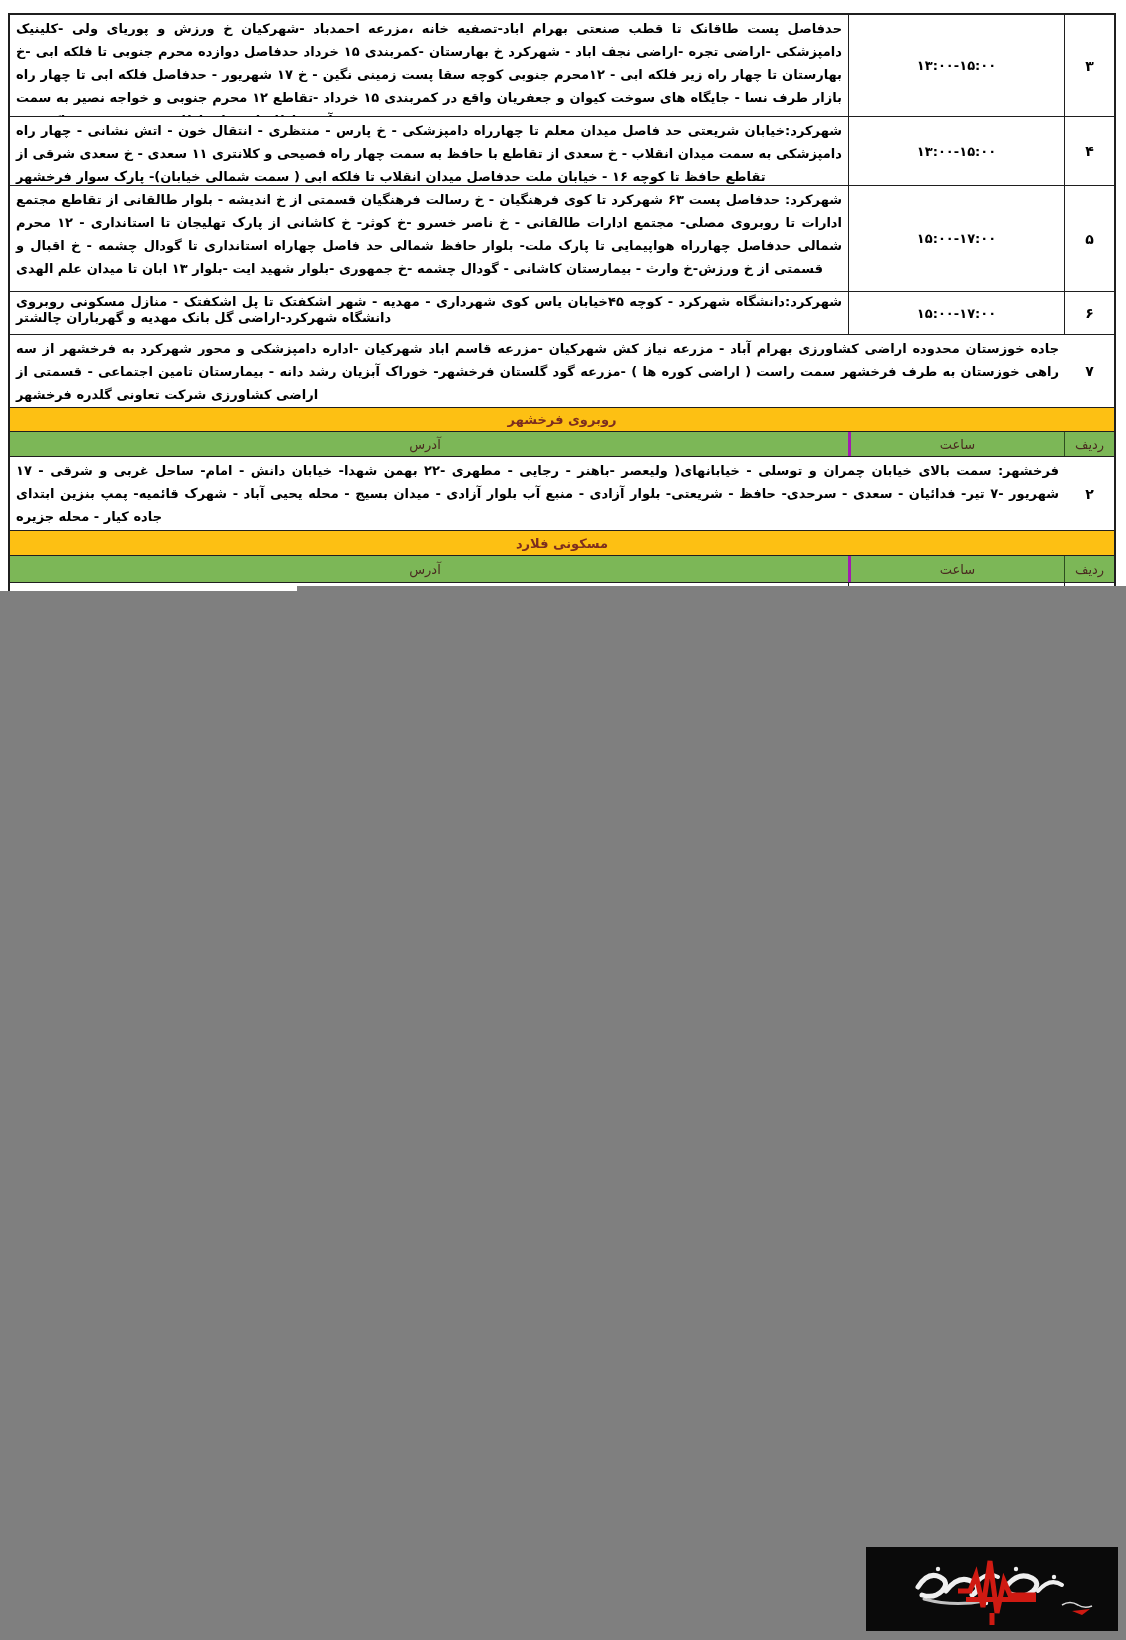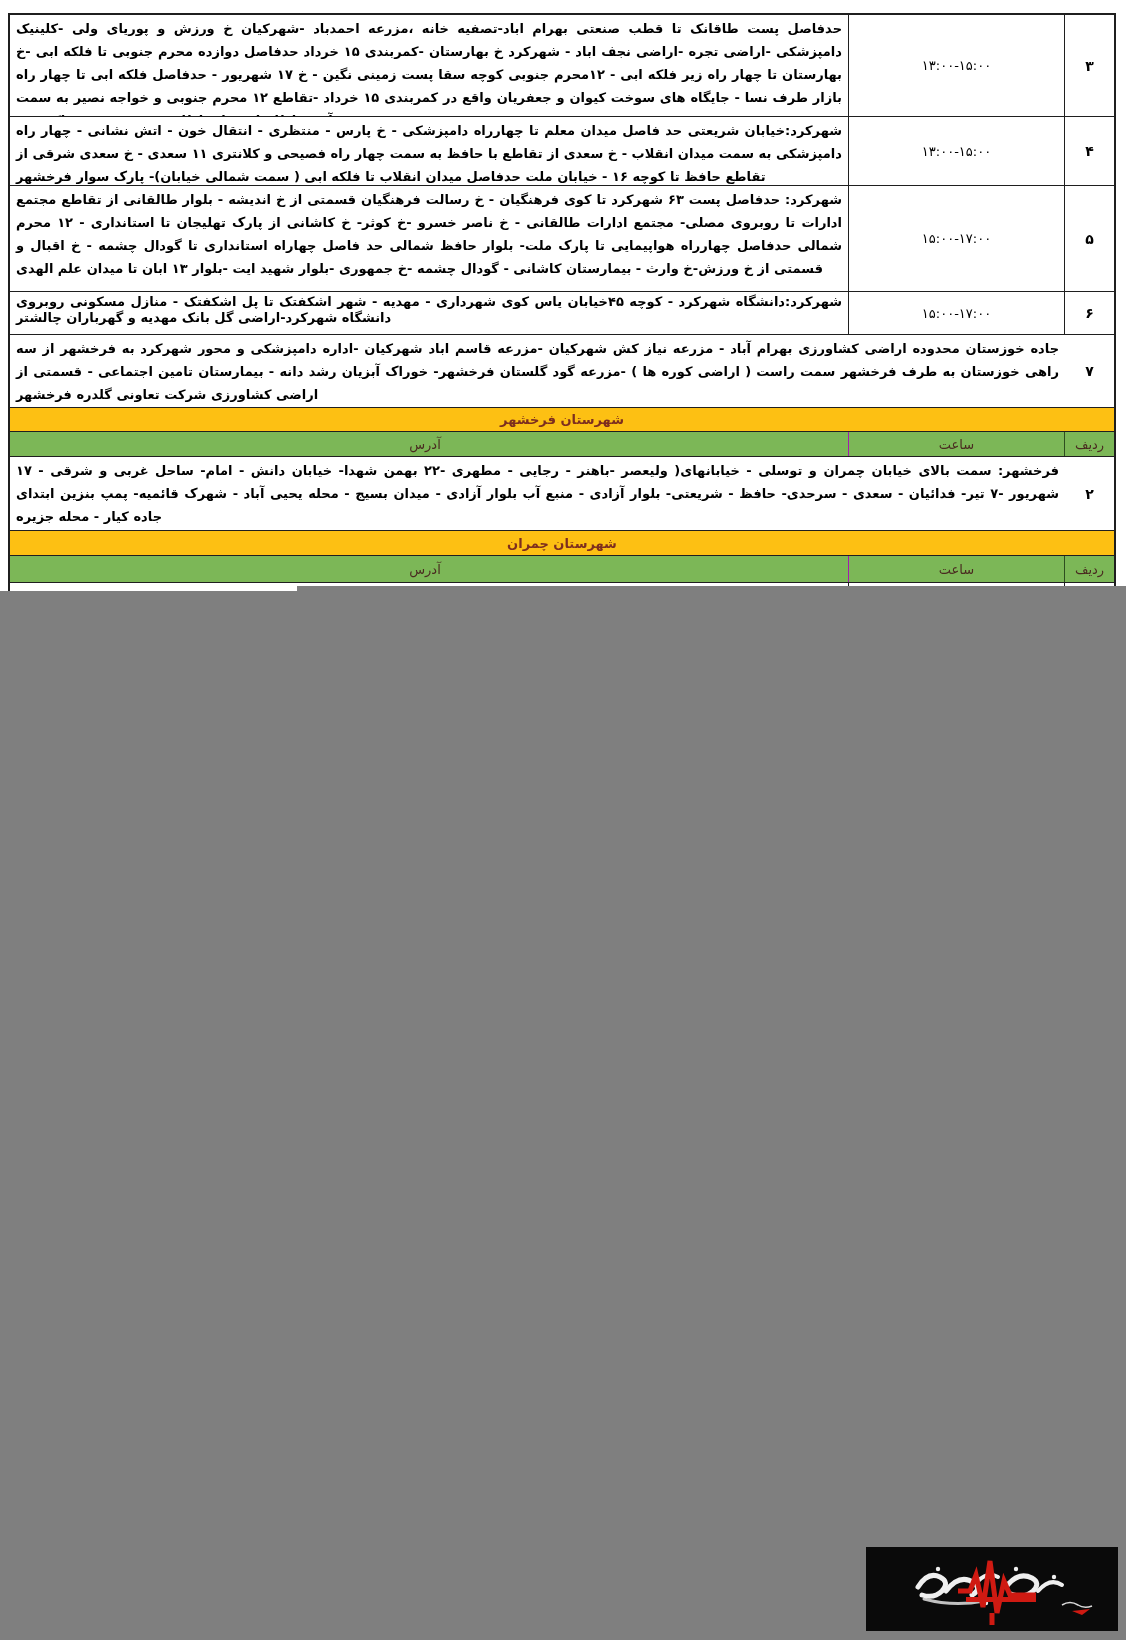--- a/index.html
+++ b/index.html
@@ -19,39 +19,39 @@
   .trow:last-child{border-bottom:none;}
   .cell{box-sizing:border-box;overflow:hidden;}
   .addr{
     flex:1 1 auto;width:838px;padding:2px 6px;
     font-size:13px;font-weight:bold;color:#000;line-height:23px;
     text-align:justify;text-align-last:left;direction:rtl;
   }
   .time{
     width:217px;flex:0 0 217px;border-left:1px solid #1f1f1f;border-right:1px solid #1f1f1f;
     display:flex;align-items:center;justify-content:center;
-    font-size:13px;font-weight:normal;color:#000;
+    font-size:13px;font-weight:bold;color:#000;
   }
   .num{
     width:49px;flex:0 0 49px;
     display:flex;align-items:center;justify-content:center;
     font-size:14px;font-weight:bold;color:#000;
   }
   .ltr{direction:ltr;unicode-bidi:isolate;}
   
   .banner{
     height:23px;display:flex;align-items:center;justify-content:center;
     background:#fdc013;border-bottom:1px solid #1f1f1f;
     font-size:13px;font-weight:bold;color:#7d2e1f;
   }
   .hdr{display:flex;flex-direction:row-reverse;border-bottom:1px solid #1f1f1f;background:#7cb757;}
   .hdr .cell{display:flex;align-items:center;justify-content:center;
     font-size:13px;font-weight:normal;color:#4a2a20;}
   .hdr .haddr{flex:1 1 auto;}
-  .hdr .htime{width:217px;flex:0 0 217px;border-left:1px solid #a21caf;border-right:1px solid #2e4d1f;margin-left:8px;}
+  .hdr .htime{width:217px;flex:0 0 217px;border-left:3px solid #a21caf;border-right:1px solid #2e4d1f;margin-left:8px;}
   .hdr .hnum{width:49px;flex:0 0 49px;}
   .hdr1{height:24px;} .hdr2{height:26px;}
   
   .clipped-row{height:14px;overflow:hidden;background:#fff;}
   .clipped-row .addr{line-height:24px;padding-top:2px;}
   
   .gray-overlay{position:absolute;left:0;top:591px;width:1126px;height:1049px;background:#7f7f7f;}
   .gray-patch{position:absolute;left:297px;top:586px;width:829px;height:6px;background:#7f7f7f;}
   
   .logo-box{position:absolute;left:866px;top:1547px;width:252px;height:84px;background:#0a0a0a;}
@@ -94,34 +94,34 @@
           <span class="ltr">۱۵:۰۰-۱۷:۰۰</span>
         </div>
       <div class="cell num">۶</div>
     </div>
 
     <div class="trow" style="height:73px">
       <div class="cell addr">جاده خوزستان محدوده اراضی کشاورزی بهرام آباد - مزرعه نیاز کش شهرکیان -مزرعه قاسم اباد شهرکیان -اداره دامپزشکی  و محور شهرکرد به فرخشهر از سه راهی خوزستان به طرف فرخشهر سمت راست ( اراضی کوره ها ) -مزرعه گود گلستان فرخشهر- خوراک آبزیان رشد دانه  - بیمارستان تامین اجتماعی -  قسمتی از اراضی کشاورزی شرکت تعاونی گلدره فرخشهر</div>
       <div class="cell num">۷</div>
     </div>
 
-    <div class="banner">شهرستان فرخشهر</div>
+    <div class="banner">روبروی فرخشهر</div>
 
     <div class="hdr hdr1">
       <div class="cell haddr">آدرس</div>
       <div class="cell htime">ساعت</div>
       <div class="cell hnum">ردیف</div>
     </div>
 
     <div class="trow" style="height:74px">
       <div class="cell addr">فرخشهر: سمت بالای خیابان چمران و توسلی - خیابانهای( ولیعصر -باهنر - رجایی - مطهری -۲۲ بهمن  شهدا- خیابان دانش - امام- ساحل غربی و شرقی - ۱۷ شهریور -۷ تیر- فدائیان - سعدی - سرحدی- حافظ - شریعتی- بلوار آزادی - منبع آب بلوار آزادی - میدان بسیج -  محله یحیی آباد - شهرک قائمیه- پمپ بنزین ابتدای جاده کیار - محله جزیره</div>
       <div class="cell num">۲</div>
     </div>
 
-    <div class="banner" style="height:24px">شهرستان چمران</div>
+    <div class="banner" style="height:24px">مسکونی فلارد</div>
 
     <div class="hdr hdr2">
       <div class="cell haddr">آدرس</div>
       <div class="cell htime">ساعت</div>
       <div class="cell hnum">ردیف</div>
     </div>
 
     <div class="trow clipped-row">
       <div class="cell addr">فلارد: مال خلیفه و روستاها و اراضی کشاورزی اطراف</div>
       <div class="cell time"></div>

